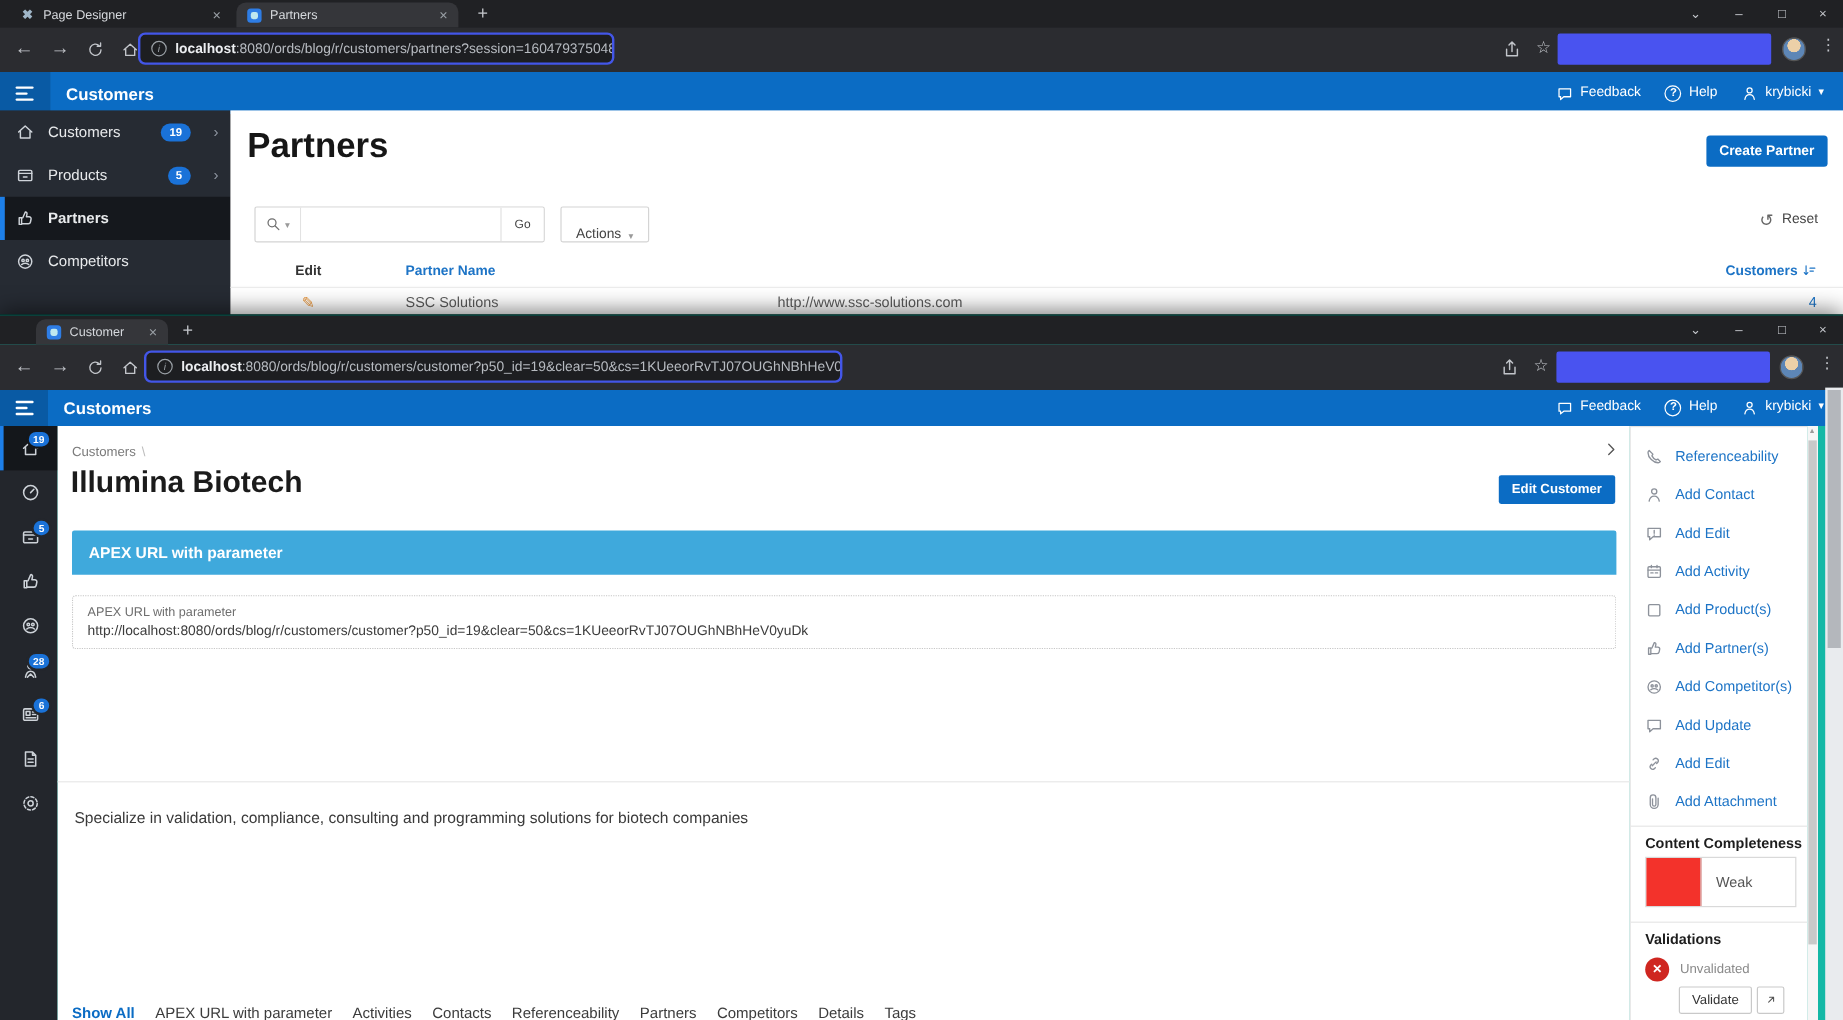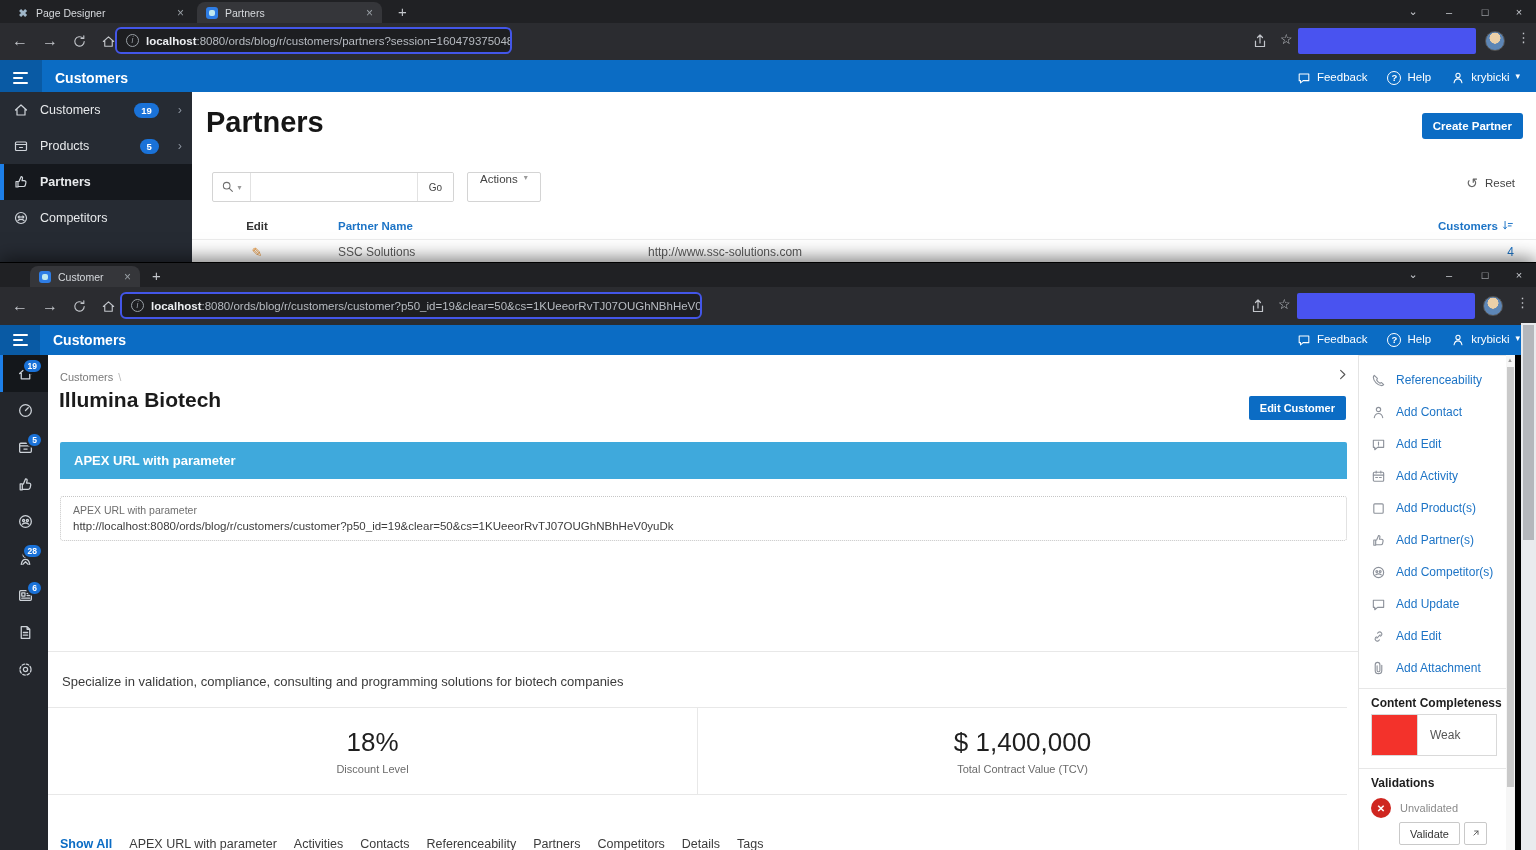--- a/index.html
+++ b/index.html
@@ -2,21 +2,21 @@
 <html><head>
 <meta charset="utf-8">
 <style>
   *{margin:0;padding:0;box-sizing:border-box;font-family:"Liberation Sans",sans-serif}
   html,body{width:1536px;height:850px;overflow:hidden;background:#202124}
   .i{fill:none;stroke:currentColor;stroke-width:1.2;stroke-linecap:round;stroke-linejoin:round;display:block}
 
   
   .win{position:absolute;left:0;width:1536px;overflow:hidden}
   .back-window{top:0;height:263px;background:#202124;z-index:1}
-  .front-window{top:262px;height:588px;background:#000000;z-index:10;border-top:1px solid #000;box-shadow:0 -3px 18px rgba(0,0,0,.55)}
+  .front-window{top:262px;height:588px;background:#14b8a6;z-index:10;border-top:1px solid #000;box-shadow:0 -3px 18px rgba(0,0,0,.55)}
 
   
   .titlebar{position:relative;height:23px;background:#202124}
   .tab{position:absolute;top:2px;height:21px;border-radius:8px 8px 0 0;display:flex;align-items:center;gap:7px;padding:0 9px;color:#d6d9dd;font-size:10.5px}
   .tab.active{background:#35363a}
   .tab .close{margin-left:auto;color:#9aa0a6;font-size:12px}
   .newtab{position:absolute;top:3px;color:#c3c6cb;font-size:15px}
   .winctl{position:absolute;top:0;height:23px;width:30px;display:flex;align-items:center;justify-content:center;color:#c7cacf;font-size:11px}
   .tabicon{width:12px;height:12px;border-radius:3px;background:#2e7de5;position:relative;flex:0 0 auto}
   .tabicon:after{content:"";position:absolute;left:3px;top:3px;width:6px;height:6px;border-radius:2px;background:#bfe8ef}
@@ -51,21 +51,21 @@
   .badge{background:#1a72d8;color:#fff;border-radius:9px;font-size:9.5px;font-weight:700;padding:2px 7px;margin-left:auto}
   .bchev{color:#8d95a0;margin-left:8px}
   .bcontent{position:absolute;top:92px;left:192px;right:0;height:171px;background:#fff}
   .pgtitle{position:absolute;top:14px;left:14px;font-size:29px;font-weight:600;color:#161616}
   .createbtn{position:absolute;top:21px;right:13px;background:#0b6cc4;color:#fff;font-size:11.5px;font-weight:700;padding:7px 11px;border-radius:3px;border:none}
   .searchrow{position:absolute;top:80px;left:20px;right:0;height:34px}
   .sgrp{position:absolute;left:0;top:0;display:flex;height:30px;border:1px solid #d4d4d4;border-radius:2px;overflow:hidden}
   .sbtn{width:38px;display:flex;align-items:center;justify-content:center;color:#6f6f6f;gap:2px;border-right:1px solid #e2e2e2}
   .sinput{width:166px;border:none;outline:none;font-size:12px;padding:0 8px;color:#333}
   .gobtn{width:36px;border:none;border-left:1px solid #e2e2e2;background:#fff;font-size:10px;color:#444}
-  .actbtn{position:absolute;left:255px;top:0;height:30px;border:1px solid #d4d4d4;border-radius:2px;background:#fff;font-size:11.5px;color:#444;padding:0 12px;display:flex;align-items:flex-start;gap:6px}
+  .actbtn{position:absolute;left:255px;top:0;height:30px;border:1px solid #d4d4d4;border-radius:2px;background:#fff;font-size:11.5px;color:#444;padding:0 12px;display:flex;align-items:flex-end;gap:6px}
   .resetbtn{position:absolute;right:21px;top:3px;display:flex;align-items:center;gap:7px;font-size:11.5px;color:#444}
   .btable{position:absolute;top:120px;left:0;right:0}
   .brow{display:flex;align-items:center;height:28px;border-bottom:1px solid #ececec}
   .brow.head{font-weight:700;font-size:11.5px}
   .c-edit{width:130px;text-align:center;color:#333}
   .c-partner{width:310px;padding-left:16px;color:#1d74c6}
   .c-web{width:585px;padding-left:16px;color:#1d74c6}
   .c-cust{flex:1;text-align:right;padding-right:22px;color:#1d74c6;display:flex;justify-content:flex-end;align-items:center;gap:3px}
   .brow.data{height:24px;font-size:12px;color:#5b5b5b;border-bottom:none}
   .brow.data .c-partner,.brow.data .c-web{color:#5b5b5b}
@@ -75,21 +75,21 @@
   .f-rail{position:absolute;top:92px;left:0;width:48px;height:496px;background:#23262c}
   .rail-item{position:relative;height:37px;display:flex;align-items:center;justify-content:center;color:#cdd2d8;border-left:3px solid transparent}
   .rail-item.active{background:#14171b;border-left-color:#1d7fe8}
   .rbadge{position:absolute;top:3px;right:5px;background:#1a72d8;color:#fff;border-radius:8px;font-size:8.5px;font-weight:700;padding:1px 4px;border:2px solid #23262c}
   .rail-item.active .rbadge{border-color:#14171b}
 
   .f-main{position:absolute;top:92px;left:48px;width:1310px;height:496px;background:#fff}
   .crumb{position:absolute;top:16px;left:12px;font-size:11px;color:#7a7a7a}
   .crumb .sep{color:#bbb;margin-left:5px}
   .collapse-chev{position:absolute;top:12px;right:8px;color:#555}
-  .ctitle{position:absolute;top:33px;left:11px;font-size:21px;font-weight:600;color:#1b1b1b}
+  .ctitle{position:absolute;top:33px;left:11px;font-size:25px;font-weight:600;color:#1b1b1b}
   .editbtn{position:absolute;top:41px;right:12px;background:#0b6cc4;color:#fff;font-size:11px;font-weight:700;padding:6px 11px;border-radius:2px;border:none}
   .banner{position:absolute;top:87px;left:12px;right:11px;height:37px;background:#3fa9dc;border-radius:2px 2px 0 0;color:#fff;font-size:13px;font-weight:700;display:flex;align-items:center;padding-left:14px}
   .urlfield{position:absolute;top:141px;left:12px;right:11px;height:45px;border:1px dotted #c6c6c6;border-radius:3px;padding:7px 12px}
   .urlfield .lab{font-size:10.5px;color:#6e6e6e}
   .urlfield .val{font-size:11.5px;color:#3c3c3c;margin-top:4px}
   .descblock{position:absolute;top:296px;left:0;right:0;height:56px;border-top:1px solid #e8e8e8}
   .desc{position:absolute;top:22px;left:14px;font-size:13px;color:#3a3a3a}
   .stats{position:absolute;top:352px;left:0;right:11px;height:88px;border-top:1px solid #e8e8e8;border-bottom:1px solid #e8e8e8;display:flex}
   .stat{flex:1;display:flex;flex-direction:column;align-items:center;justify-content:center;gap:5px}
   .stat+.stat{border-left:1px solid #e8e8e8}
@@ -409,30 +409,20 @@
     <div class="ctitle">Illumina Biotech</div>
     <button class="editbtn">Edit Customer</button>
     <div class="banner">APEX URL with parameter</div>
     <div class="urlfield">
       <div class="lab">APEX URL with parameter</div>
       <div class="val">http://localhost:8080/ords/blog/r/customers/customer?p50_id=19&amp;clear=50&amp;cs=1KUeeorRvTJ07OUGhNBhHeV0yuDk</div>
     </div>
     <div class="descblock">
       <div class="desc">Specialize in validation, compliance, consulting and programming solutions for biotech companies</div>
     </div>
-    <div class="stats">
-      <div class="stat">
-        <span class="v">18%</span>
-        <span class="l">Discount Level</span>
-      </div>
-      <div class="stat">
-        <span class="v">$ 1,400,000</span>
-        <span class="l">Total Contract Value (TCV)</span>
-      </div>
-    </div>
     <div class="tabsrow">
       <span class="ptab active">Show All</span>
       <span class="ptab">APEX URL with parameter</span>
       <span class="ptab">Activities</span>
       <span class="ptab">Contacts</span>
       <span class="ptab">Referenceability</span>
       <span class="ptab">Partners</span>
       <span class="ptab">Competitors</span>
       <span class="ptab">Details</span>
       <span class="ptab">Tags</span>

